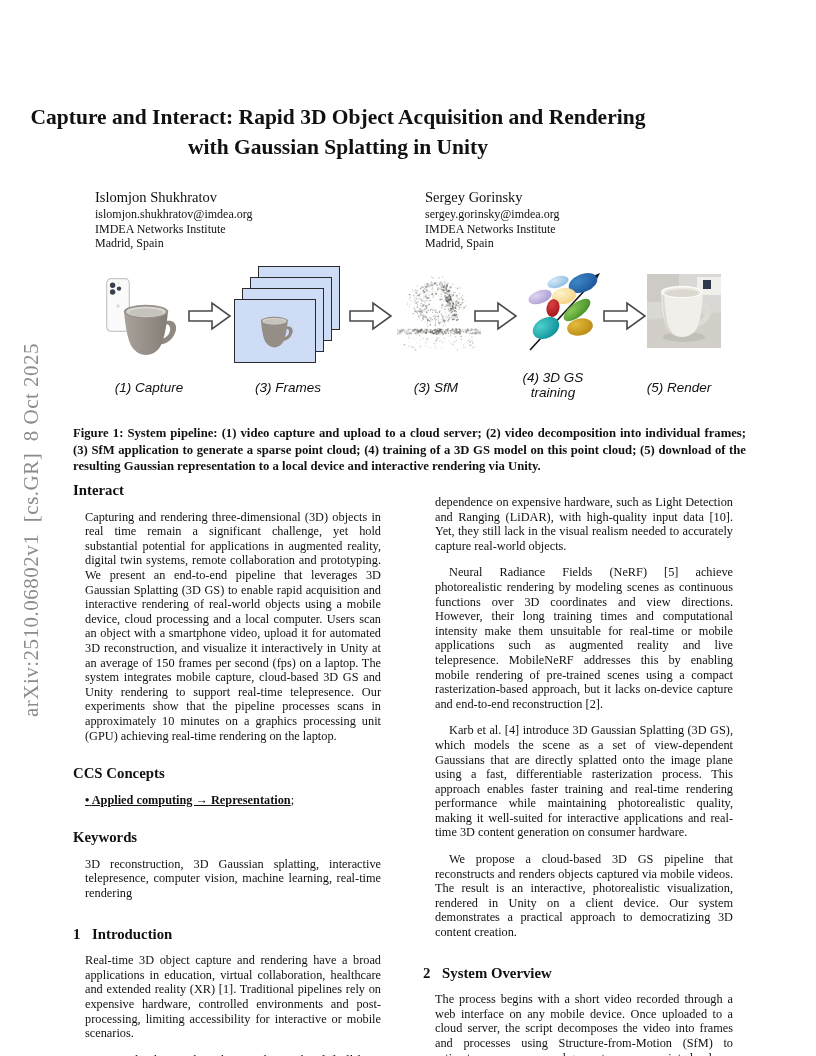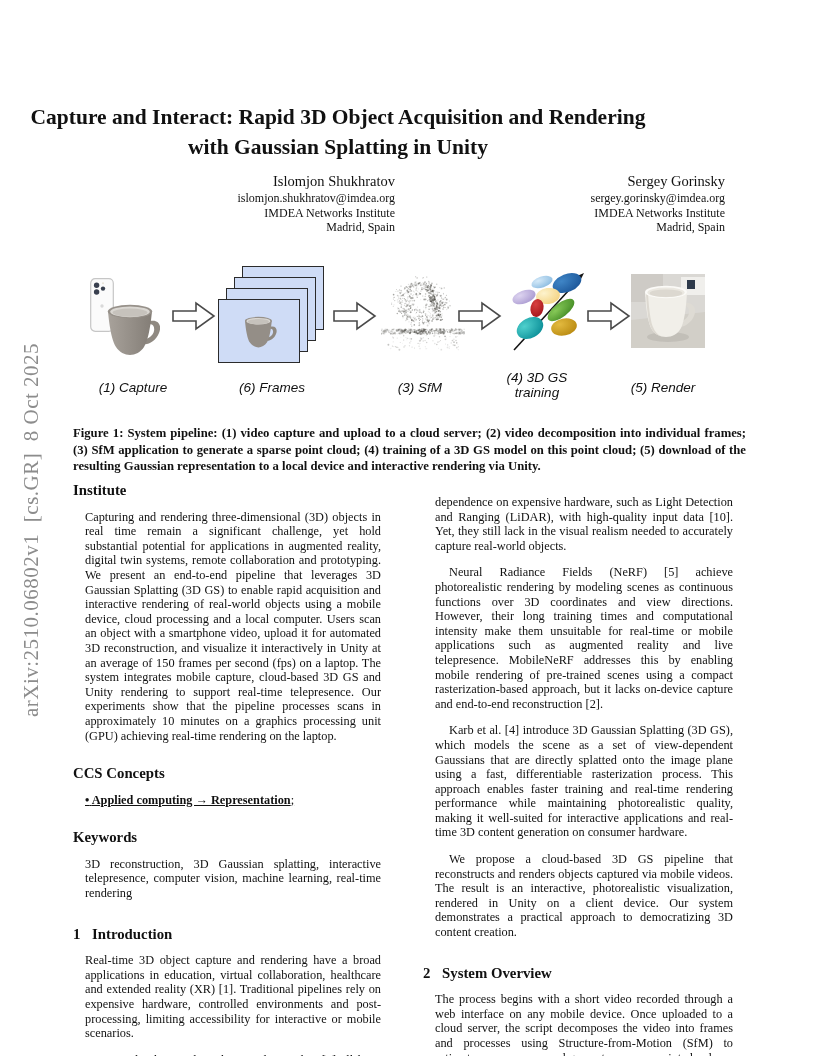--- a/index.html
+++ b/index.html
@@ -7,27 +7,27 @@
         font-family:"Liberation Serif",serif;color:#111111;}
 
   
   .arxiv{position:absolute;left:31px;top:530px;transform:translate(-50%,-50%) rotate(-90deg);
          white-space:pre;font-size:21px;color:#8c8c8c;letter-spacing:.5px;}
 
   
   .title{position:absolute;top:102px;left:0;width:676px;text-align:center;
          font-size:21.5px;font-weight:bold;line-height:30px;}
   .authors{position:absolute;top:172px;left:0;width:816px;height:70px;}
-  .author{position:absolute;width:300px;text-align:right;}
+  .author{position:absolute;width:300px;text-align:left;margin-top:16px;}
   .author.a0{left:95px;} .author.a1{left:425px;}
   .author .name{font-size:14.5px;line-height:19px;}
   .author .meta{font-size:12px;line-height:14.5px;}
 
   
-  .figure{position:absolute;top:258px;left:58px;width:672px;height:150px;}
+  .figure{position:absolute;top:258px;left:74px;width:672px;height:150px;}
   .fig-item{position:absolute;}
   .fig-label{position:absolute;width:130px;text-align:center;
              font-family:"Liberation Sans",sans-serif;font-style:italic;
              font-size:13.5px;line-height:15px;color:#111;}
   
   .capture{left:32px;top:20px;width:72px;height:76px;}
   .capture .phone{position:absolute;left:0;top:0;}
   .capture .mug{position:absolute;left:12px;top:22px;}
   
   .frames{left:160px;top:8px;width:106px;height:96px;}
@@ -1399,33 +1399,33 @@
         <path d="M52,29 C63,27 67,36 62,44 C58,51 50,54 47,53 L46,48 C50,49 57,45 58,39 C59,33 55,31 51,33 Z" fill="#dedbd4"></path>
         <path d="M14,18 C14,18 15,44 20,54 C23,60 29,63 35,63 C41,63 47,60 50,54 C55,44 56,18 56,18 Z" fill="#f1efe9"></path>
         <path d="M17,18 C17,18 18,43 22,53 C24,58 27,61 30,62 C24,61 21,57 19,51 C16,42 15,18 15,18 Z" fill="#ddd9d1"></path>
         <ellipse cx="35" cy="18" rx="21" ry="6.2" fill="#fbfaf7"></ellipse>
         <ellipse cx="35" cy="18.4" rx="18.6" ry="4.9" fill="#ebe8e1"></ellipse>
         <ellipse cx="35" cy="19.2" rx="16.4" ry="3.8" fill="#dcd8d0"></ellipse>
       </svg>
     </div>
 
     <div class="fig-label lbl1">(1) Capture</div>
-    <div class="fig-label lbl2">(6) Frames</div>
+    <div class="fig-label lbl2">(3) Frames</div>
     <div class="fig-label lbl3">(3) SfM</div>
     <div class="fig-label lbl4">
       <div>(4) 3D GS</div>
       <div>training</div>
     </div>
     <div class="fig-label lbl5">(5) Render</div>
   </div>
 
   <div class="caption">Figure 1: System pipeline: (1) video capture and upload to a cloud server; (2) video decomposition into individual frames; (3) SfM application to generate a sparse point cloud; (4) training of a 3D GS model on this point cloud; (5) download of the resulting Gaussian representation to a local device and interactive rendering via Unity.</div>
 
   <div class="col left">
-    <h2 class="plain">Institute</h2>
+    <h2 class="plain">Interact</h2>
     <p>Capturing and rendering three-dimensional (3D) objects in real time remain a significant challenge, yet hold substantial potential for applications in augmented reality, digital twin systems, remote collaboration and prototyping. We present an end-to-end pipeline that leverages 3D Gaussian Splatting (3D GS) to enable rapid acquisition and interactive rendering of real-world objects using a mobile device, cloud processing and a local computer. Users scan an object with a smartphone video, upload it for automated 3D reconstruction, and visualize it interactively in Unity at an average of 150 frames per second (fps) on a laptop. The system integrates mobile capture, cloud-based 3D GS and Unity rendering to support real-time telepresence. Our experiments show that the pipeline processes scans in approximately 10 minutes on a graphics processing unit (GPU) achieving real-time rendering on the laptop.</p>
 
     <h2 class="plain spaced">CCS Concepts</h2>
     <p class="ccs-line"><b><span>•</span> <span>Applied computing → Representation</span></b><span>;</span></p>
 
     <h2 class="plain spaced">Keywords</h2>
     <p>3D reconstruction, 3D Gaussian splatting, interactive telepresence, computer vision, machine learning, real-time rendering</p>
 
     <h2 class="numbered"><span class="num">1</span><span>Introduction</span></h2>
     <p>Real-time 3D object capture and rendering have a broad applications in education, virtual collaboration, healthcare and extended reality (XR) [1]. Traditional pipelines rely on expensive hardware, controlled environments and post-processing, limiting accessibility for interactive or mobile scenarios.</p>

